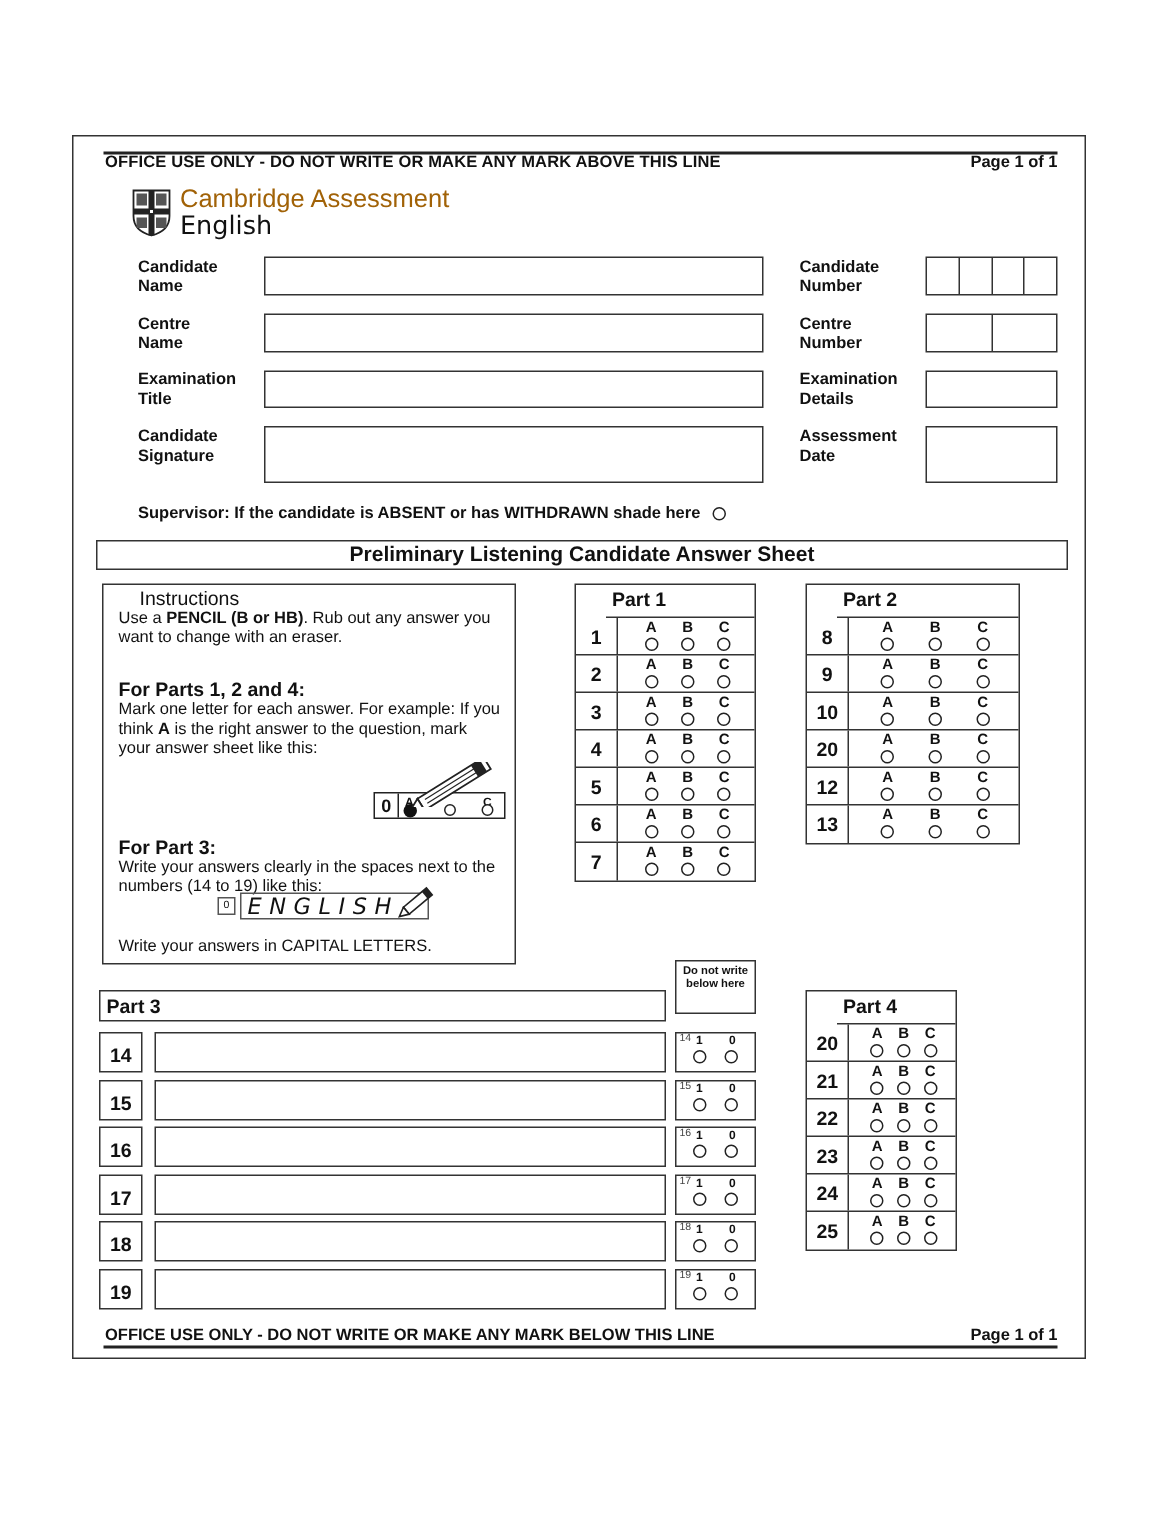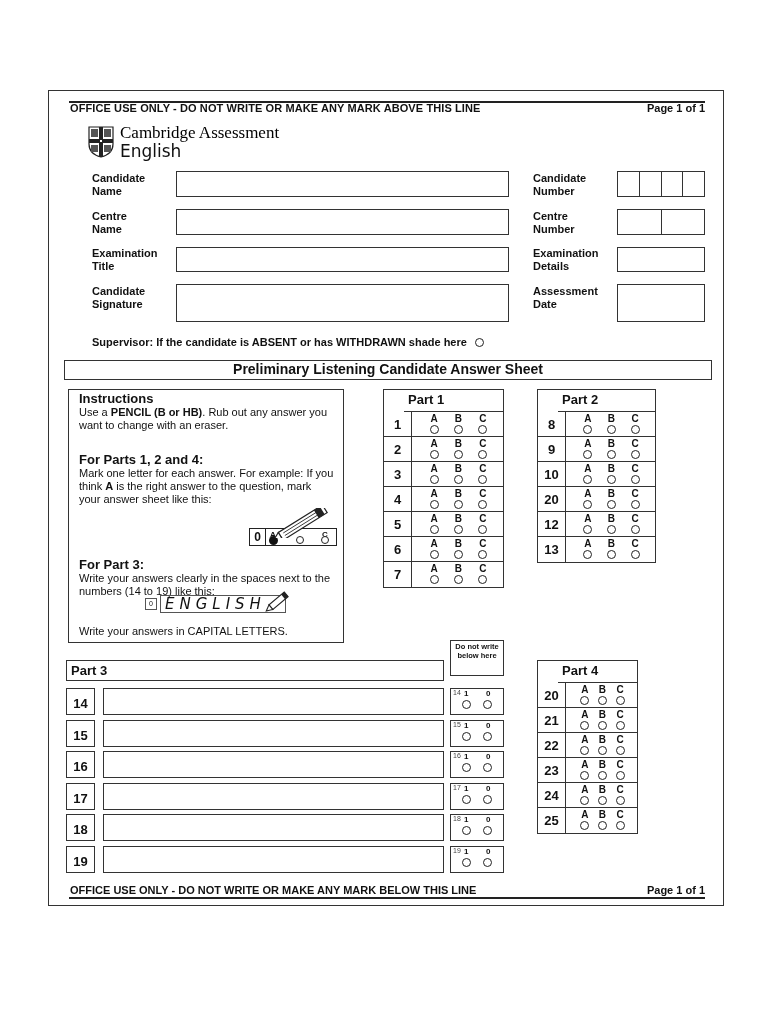--- a/index.html
+++ b/index.html
@@ -8,37 +8,37 @@
 
   .sheet { position: absolute; left: 48px; top: 90px; width: 676px; height: 816px; border: 1.5px solid #333; }
 
   .topline { position: absolute; left: 69px; top: 101px; width: 636px; border-top: 2px solid #222; }
   .office-top { position: absolute; left: 70px; top: 102px; font-size: 11px; font-weight: bold; letter-spacing: 0.1px; }
   .page-top { position: absolute; right: 63px; top: 102px; font-size: 11px; font-weight: bold; }
 
   .logo { position: absolute; left: 88px; top: 124px; display: flex; align-items: flex-start; }
   .crest { width: 26px; height: 32px; margin-right: 6px; margin-top: 2px; }
   .logo-text { line-height: 1.0; }
-  .logo-l1 { font-size: 17px; font-family: Liberation Serif, serif; color: #000000; }
+  .logo-l1 { font-size: 17px; font-family: Liberation Sans, sans-serif; color: #a16207; }
   .logo-l2 { font-size: 17px; font-family: "DejaVu Sans", sans-serif; color: #111; margin-top: 2px; }
 
   .lbl { position: absolute; font-size: 11px; font-weight: bold; line-height: 13px; }
   .field { position: absolute; border: 1.5px solid #333; background: #fff; }
   .cells { display: flex; height: 100%; }
   .cells > div { flex: 1; border-right: 1.5px solid #333; }
   .cells > div:last-child { border-right: none; }
 
   .supervisor { position: absolute; left: 92px; top: 336px; font-size: 11px; font-weight: bold; display: flex; align-items: center; }
   .bubble { display: inline-block; width: 9px; height: 9px; border: 1.3px solid #222; border-radius: 50%; background: #fff; }
   .supervisor .bubble { margin-left: 8px; }
 
   .title-box { position: absolute; left: 64px; top: 360px; width: 648px; height: 20px; border: 1.5px solid #333; text-align: center; font-size: 14px; font-weight: bold; line-height: 17px; }
 
   .instr { position: absolute; left: 68px; top: 389px; width: 276px; height: 254px; border: 1.5px solid #333; padding: 2px 0 0 10px; font-size: 11px; line-height: 13px; }
-  .instr h3 { font-size: 13px; font-weight: bold; line-height: 14px; }
+  .instr h3 { font-size: 13px; font-weight: normal; line-height: 14px; margin-left: 14px; }
   .instr h4 { font-size: 13px; font-weight: bold; line-height: 14px; }
   .instr p { font-size: 11px; line-height: 13px; }
   .instr .gap1 { height: 21px; }
 
   .example1 { position: absolute; left: 180px; top: 120px; width: 90px; height: 36px; }
   .ex-box { position: absolute; left: 0; bottom: 0; display: flex; border: 1.5px solid #222; height: 18px; }
   .ex-num { width: 16px; border-right: 1.5px solid #222; font-size: 12px; font-weight: bold; text-align: center; line-height: 16px; }
   .ex-opts { width: 70px; position: relative; }
 
   .example2 { position: absolute; left: 76px; top: 205px; display: flex; align-items: center; }
@@ -332,21 +332,21 @@
           </div>
           <div class="opt">
             <span class="opt-l">C</span>
             <span class="bubble"></span>
           </div>
         </div>
       </div>
     </div>
 </div>
 
-<div class="part-table" style="left:537px;top:389px;width:119px;">
+<div class="part-table" style="left:537px;top:389px;width:143px;">
   <div class="part-head">Part 2</div>
   <div id="part2-rows">
       <div class="part-row">
         <div class="qnum">8</div>
         <div class="opts">
           <div class="opt">
             <span class="opt-l">A</span>
             <span class="bubble"></span>
           </div>
           <div class="opt">

